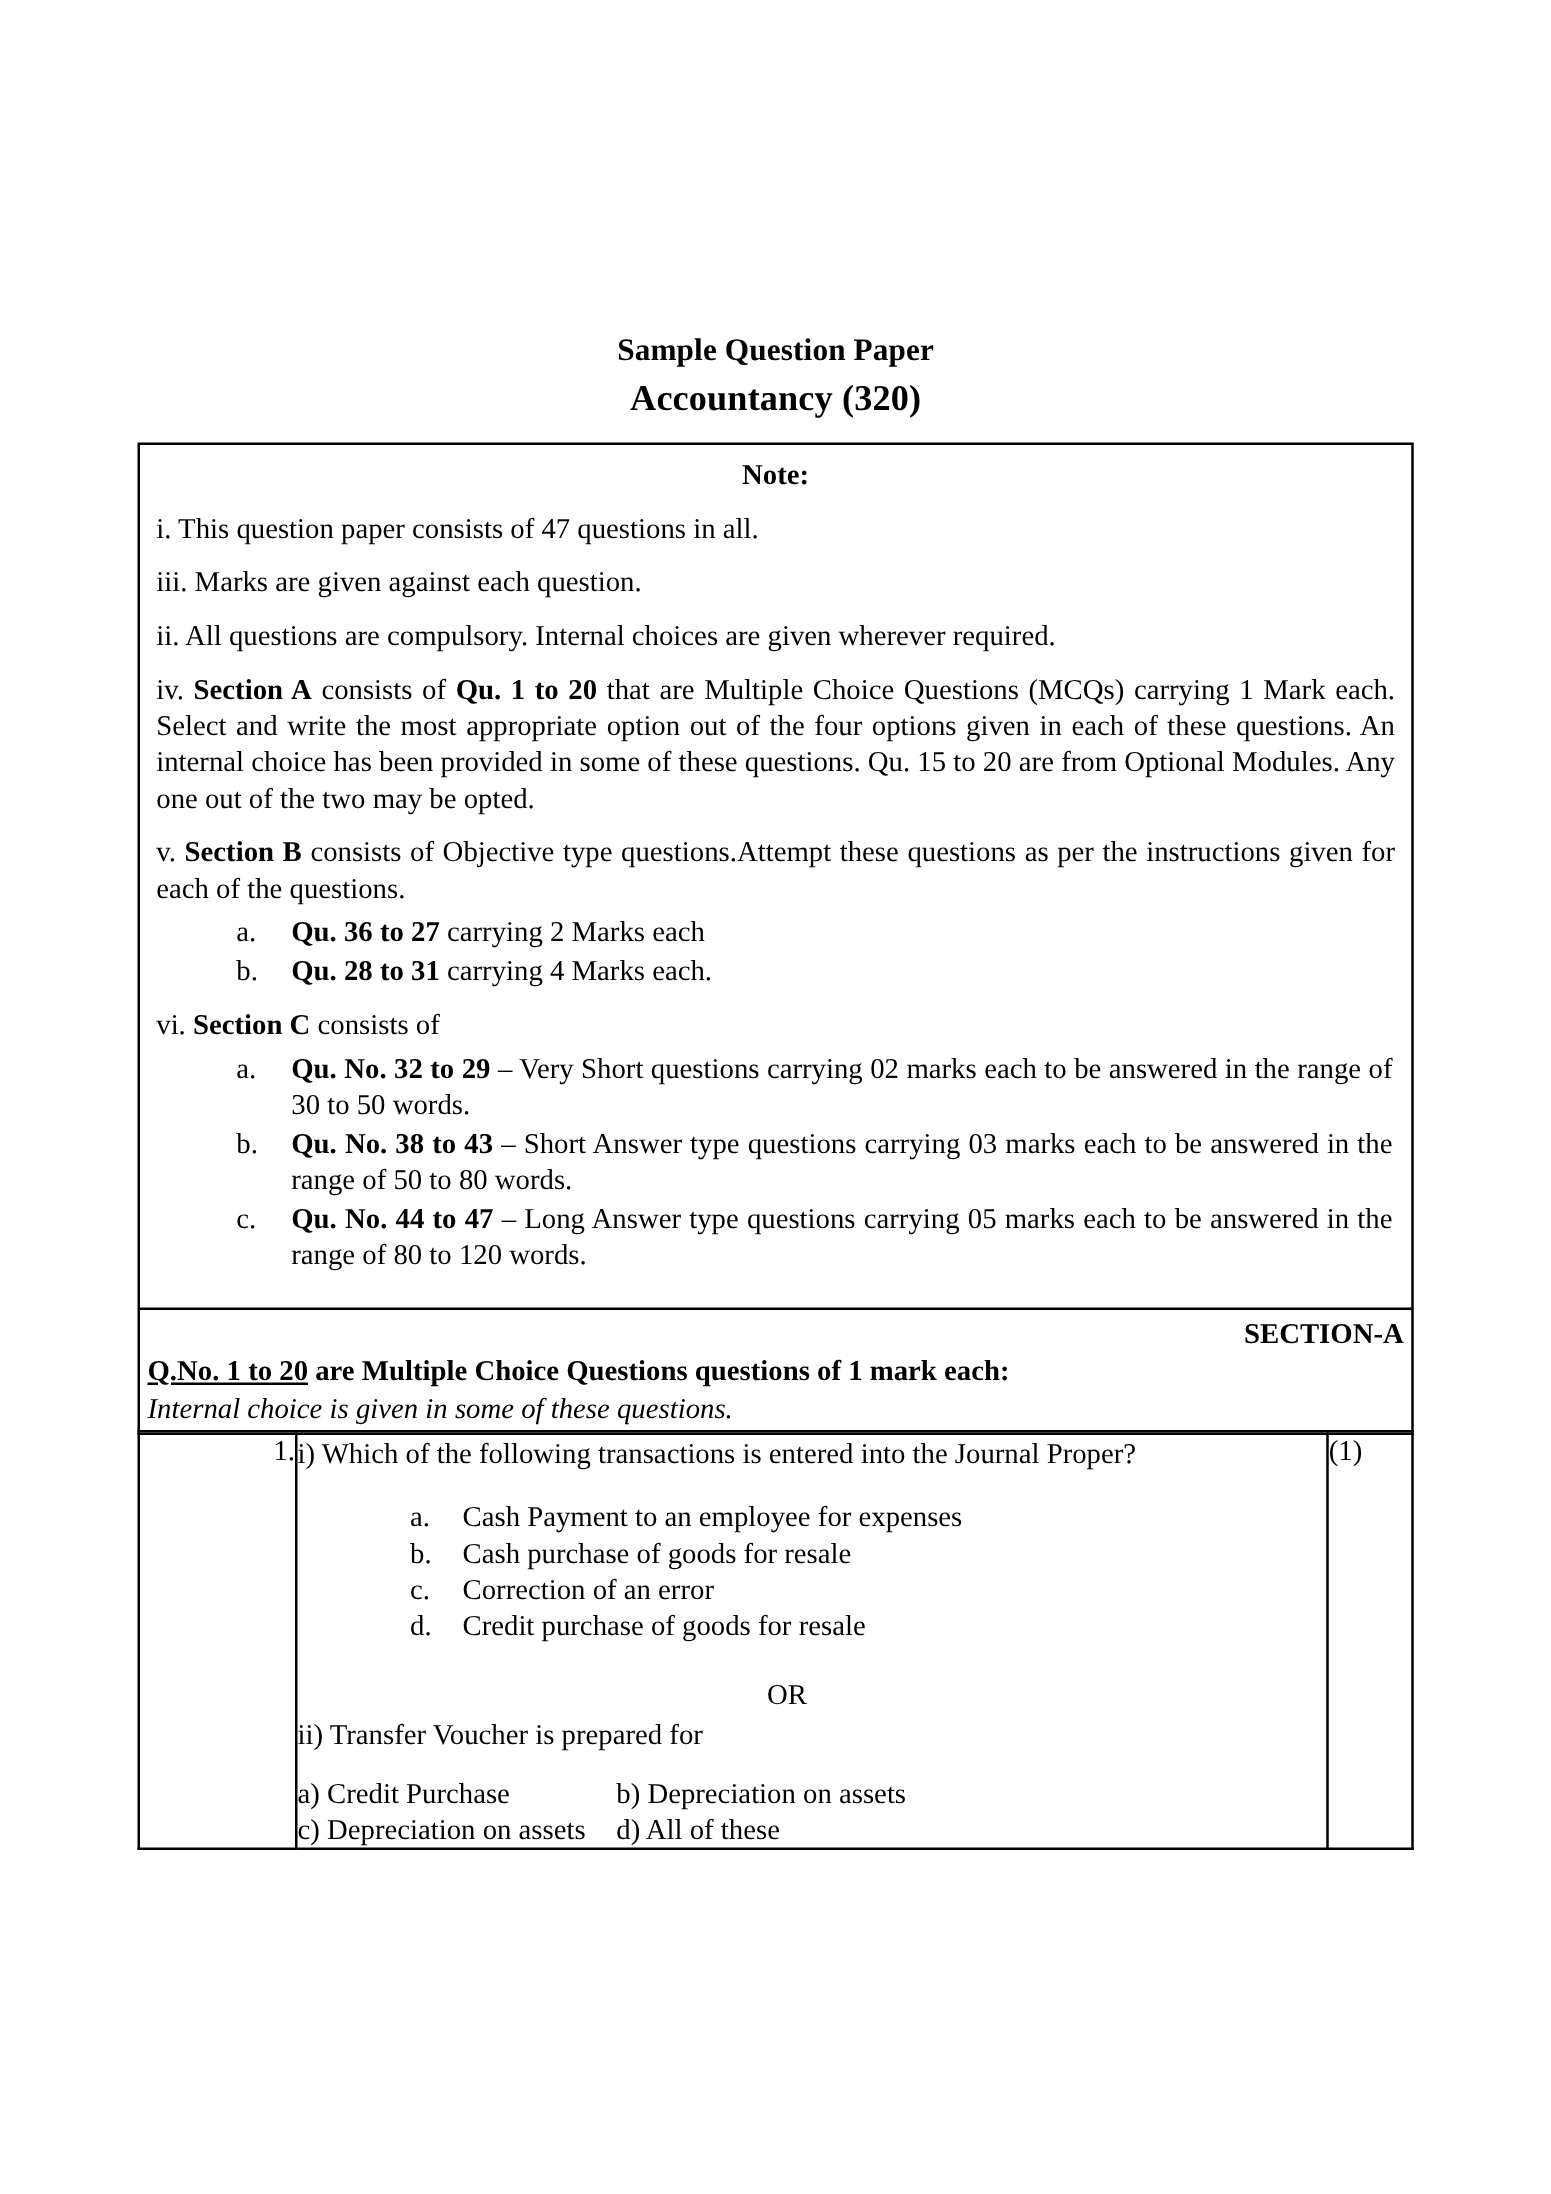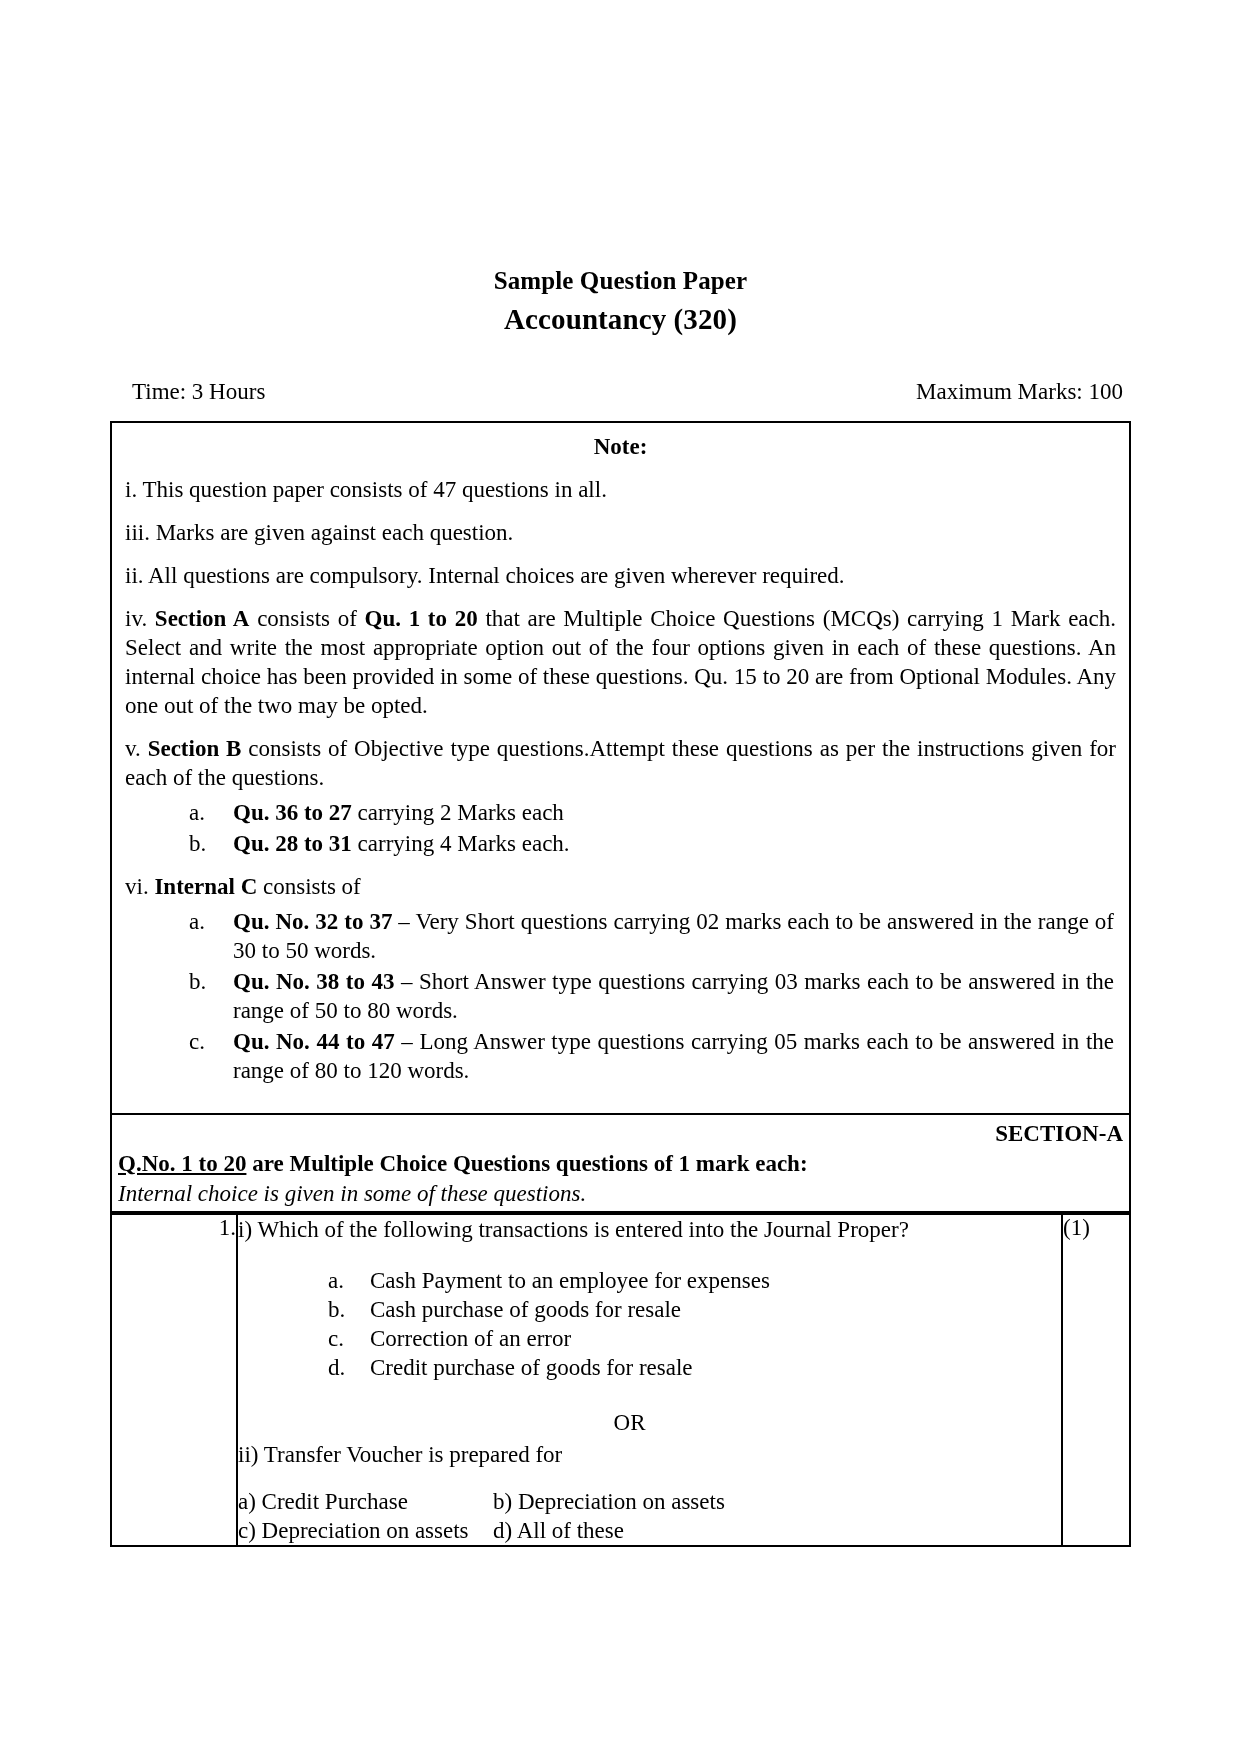--- a/index.html
+++ b/index.html
@@ -183,24 +183,20 @@
 </style>
 </head>
 <body>
 
 <div class="page">
   <div class="content">
 
     <div class="doc-title">Sample Question Paper</div>
     <div class="doc-subtitle">Accountancy (320)</div>
 
-    <div class="meta-row">
-      <span>Time: 3 Hours</span>
-      <span>Maximum Marks: 100</span>
-    </div>
 
     <div class="note-box">
       <div class="note-heading">Note:</div>
 
       <p class="note-item">i. This question paper consists of 47 questions in all.</p>
       <p class="note-item">iii. Marks are given against each question.</p>
       <p class="note-item">ii. All questions are compulsory. Internal choices are given wherever required.</p>
 
       <p class="note-item just"><span>iv. </span><b>Section A</b><span> consists of </span><b>Qu. 1 to 20</b><span> that are Multiple Choice Questions (MCQs) carrying 1 Mark each. Select and write the most appropriate option out of the four options given in each of these questions. An internal choice has been provided in some of these questions. Qu. 15 to 20 are from Optional Modules. Any one out of the two may be opted.</span></p>
 
@@ -210,26 +206,26 @@
         <li>
           <span class="marker">a.</span>
           <span class="sub-text"><b>Qu. 36 to 27</b><span> carrying 2 Marks each</span></span>
         </li>
         <li>
           <span class="marker">b.</span>
           <span class="sub-text"><b>Qu. 28 to 31</b><span> carrying 4 Marks each.</span></span>
         </li>
       </ul>
 
-      <p class="note-item tight"><span>vi. </span><b>Internal C</b><span> consists of</span></p>
+      <p class="note-item tight"><span>vi. </span><b>Section C</b><span> consists of</span></p>
 
       <ul class="sub-list">
         <li>
           <span class="marker">a.</span>
-          <span class="sub-text"><b>Qu. No. 32 to 37</b><span> – Very Short questions carrying 02 marks each to be answered in the range of 30 to 50 words.</span></span>
+          <span class="sub-text"><b>Qu. No. 32 to 29</b><span> – Very Short questions carrying 02 marks each to be answered in the range of 30 to 50 words.</span></span>
         </li>
         <li>
           <span class="marker">b.</span>
           <span class="sub-text"><b>Qu. No. 38 to 43</b><span> – Short Answer type questions carrying 03 marks each to be answered in the range of 50 to 80 words.</span></span>
         </li>
         <li>
           <span class="marker">c.</span>
           <span class="sub-text"><b>Qu. No. 44 to 47</b><span> – Long Answer type questions carrying 05 marks each to be answered in the range of 80 to 120 words.</span></span>
         </li>
       </ul>

